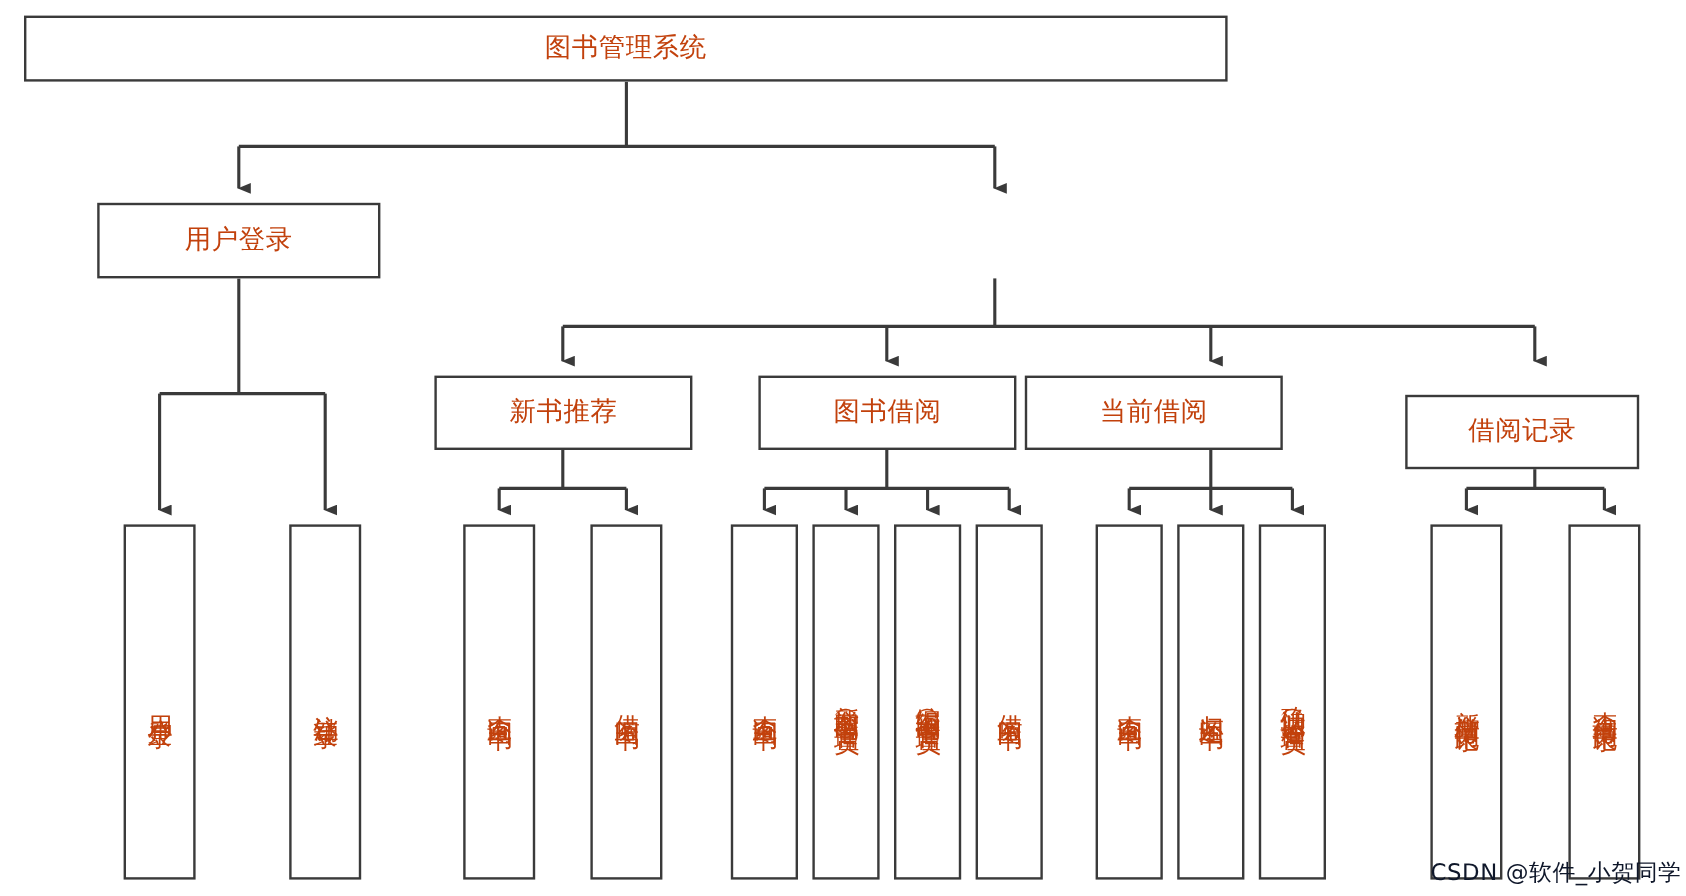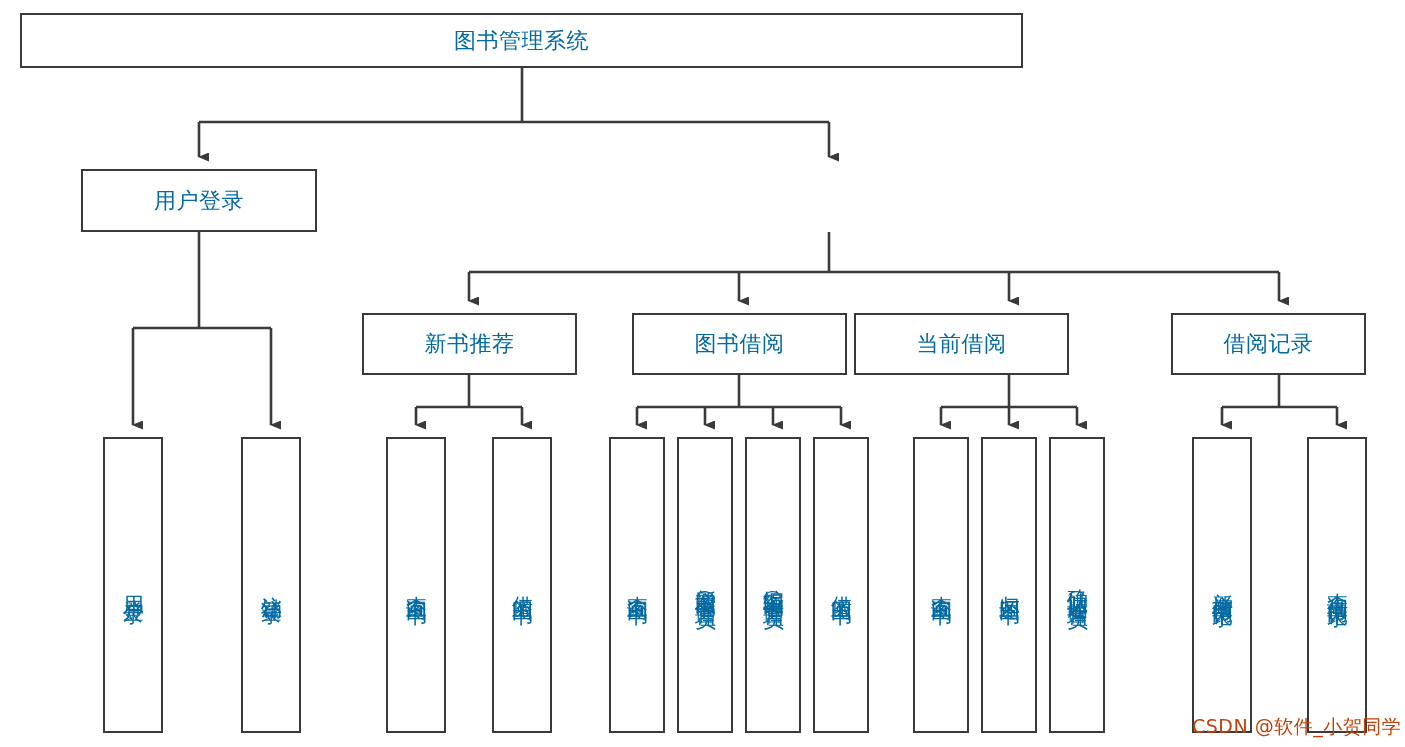--- a/index.html
+++ b/index.html
@@ -26,21 +26,21 @@
     pointer-events: none;
   }
   .node {
     position: absolute;
     box-sizing: border-box;
     background: #ffffff;
     border: 2px solid #3a3a3a;
     display: flex;
     align-items: center;
     justify-content: center;
-    color: #0369a1;
+    color: #c2410c;
   }
   .node .label {
     display: block;
     text-align: center;
     line-height: 1.18;
     letter-spacing: 0.5px;
   }
   .node.horiz .label {
     writing-mode: horizontal-tb;
     font-size: 22px;
@@ -52,21 +52,21 @@
   .node.vert .label {
     writing-mode: vertical-rl;
     text-orientation: upright;
     font-size: 21px;
     letter-spacing: 3px;
     line-height: 1.0;
     white-space: nowrap;
   }
   .watermark {
     position: absolute;
-    color: #c2410c;
+    color: #0f172a;
     font-size: 19px;
     white-space: nowrap;
     letter-spacing: 0.5px;
   }
 </style>
 </head>
 <body>
 
 <div id="diagram-root">
 
@@ -130,21 +130,21 @@
 
   <div class="node horiz" style="left:632px; top:313px; width:215px; height:62px;">
     <span class="label">图书借阅</span>
   </div>
   <div class="node horiz" style="left:362px; top:313px; width:215px; height:62px;">
     <span class="label">新书推荐</span>
   </div>
   <div class="node horiz" style="left:854px; top:313px; width:215px; height:62px;">
     <span class="label">当前借阅</span>
   </div>
-  <div class="node horiz" style="left:1171px; top:313px; width:195px; height:62px;">
+  <div class="node horiz" style="left:1171px; top:329px; width:195px; height:62px;">
     <span class="label">借阅记录</span>
   </div>
 
   <div class="node vert" style="left:103px; top:437px; width:60px; height:296px;">
     <span class="label">用户登录</span>
   </div>
   <div class="node vert" style="left:241px; top:437px; width:60px; height:296px;">
     <span class="label">注销登录</span>
   </div>
 

